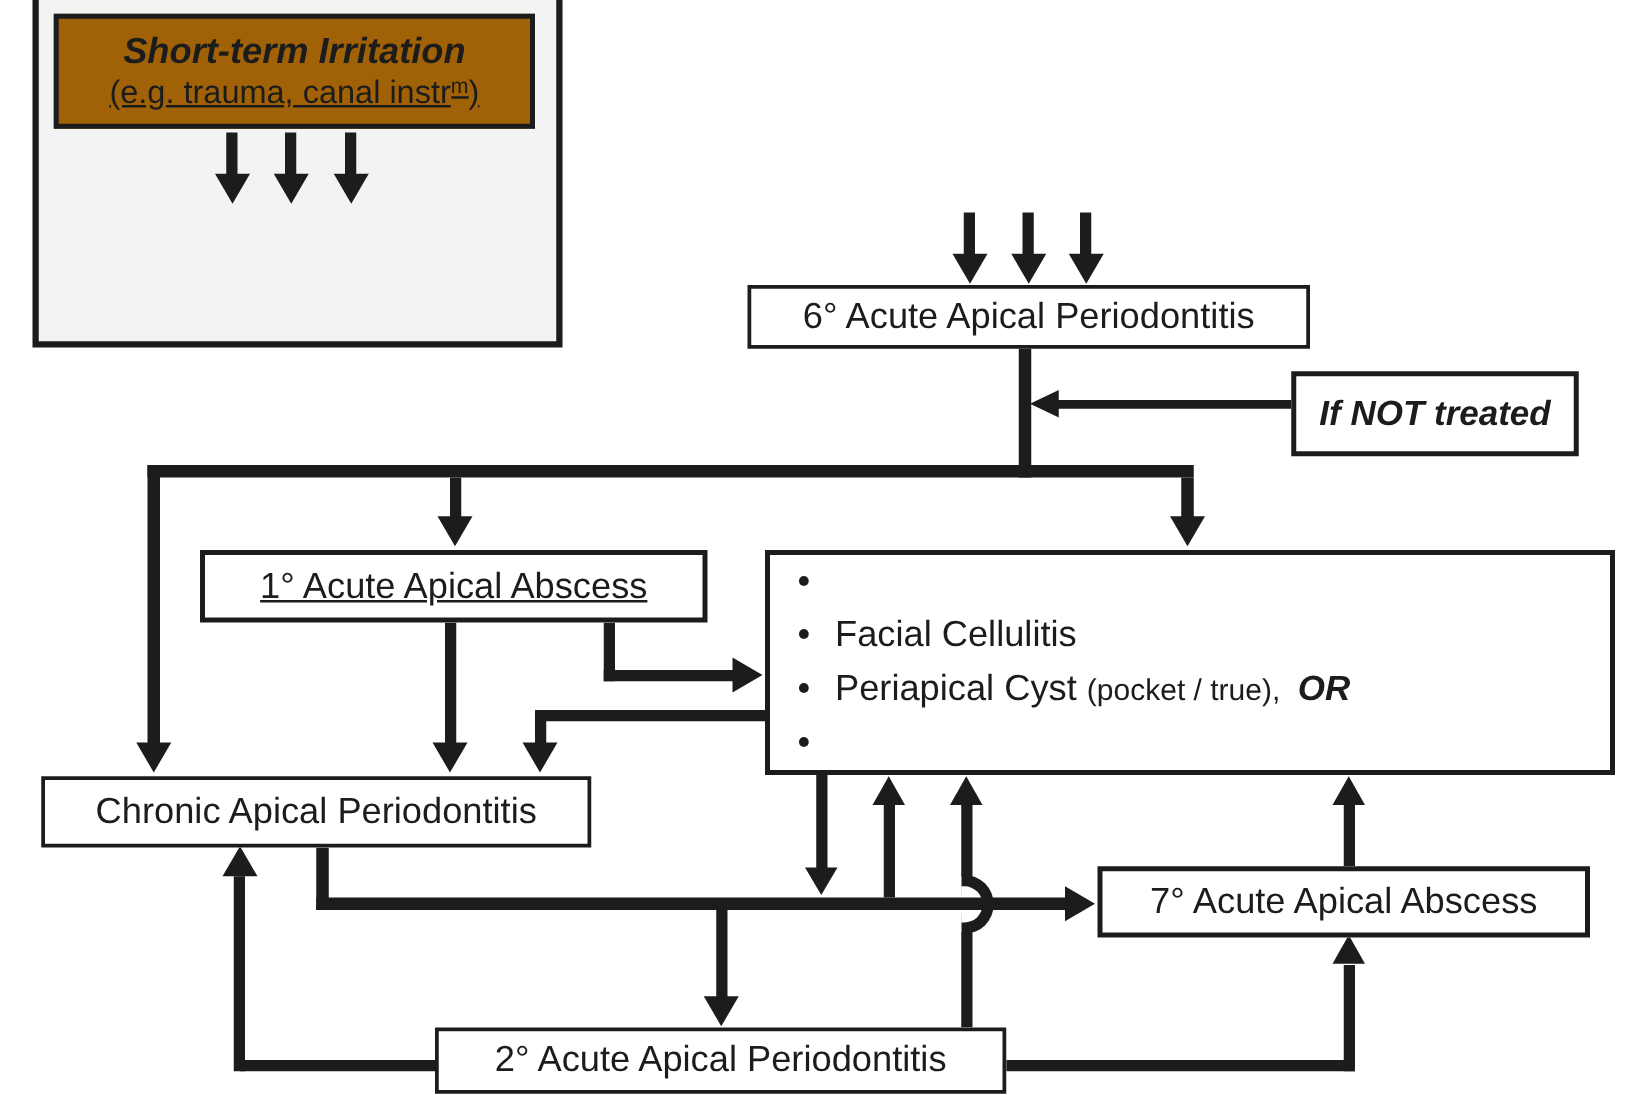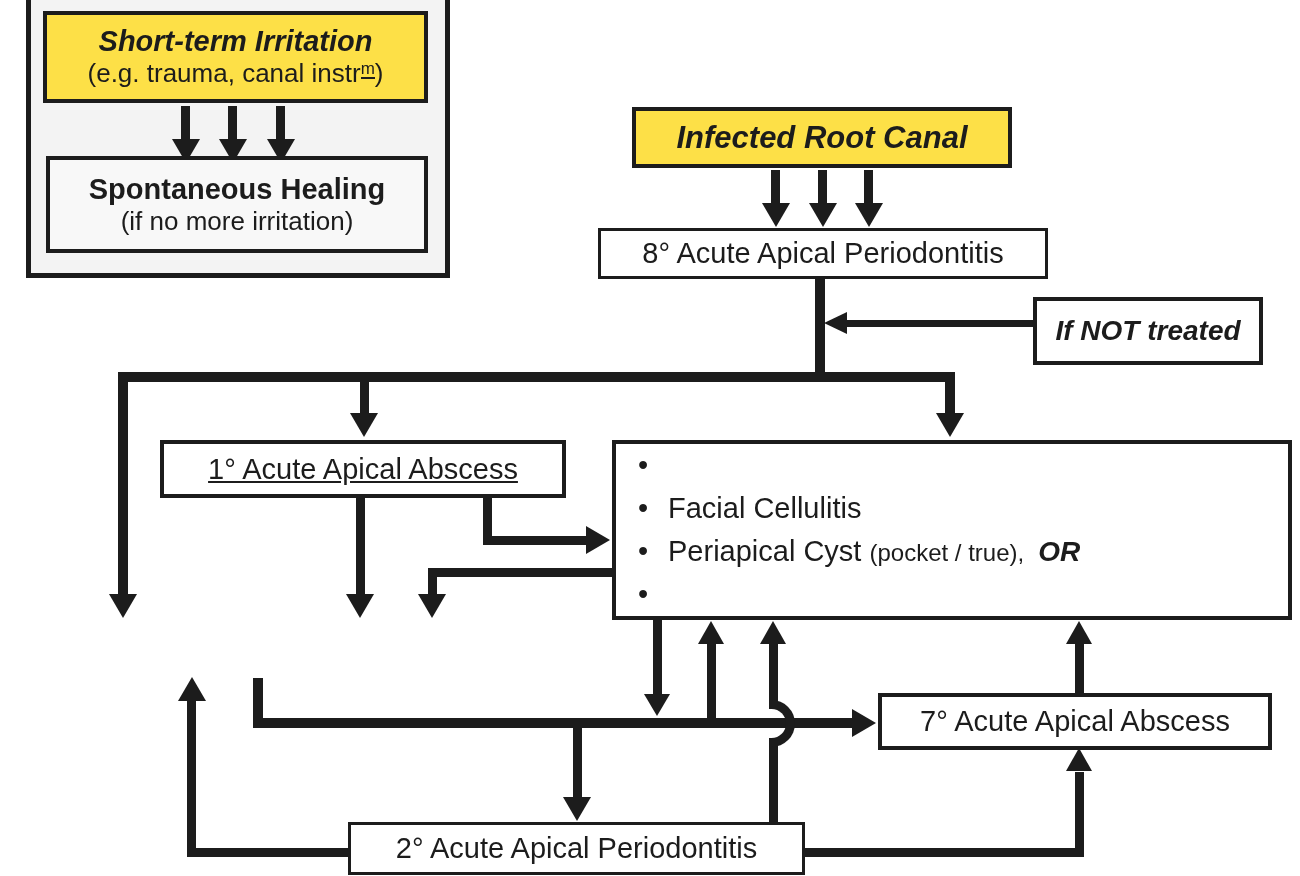--- a/index.html
+++ b/index.html
@@ -2,25 +2,25 @@
 <html><head>
 <meta charset="utf-8">
 <style>
   html,body{margin:0;padding:0;background:#fff;}
   .canvas{position:relative;width:1300px;height:876px;background:#fff;overflow:hidden;
           font-family:"Liberation Sans","DejaVu Sans",sans-serif;color:#1c1c1c;}
   .box{position:absolute;background:#fff;border:3px solid #1c1c1c;display:flex;
        flex-direction:column;align-items:center;justify-content:center;text-align:center;
        box-sizing:border-box;z-index:3;}
   .b4{border-width:4px;}
-  .gray{background:#fde047;}
+  .gray{background:#a16207;}
   .panel{position:absolute;background:#f3f3f3;border:5px solid #1c1c1c;box-sizing:border-box;z-index:0;}
   .lbl{font-size:29px;white-space:nowrap;}
   .hdr{font-size:31px;font-weight:bold;font-style:italic;white-space:nowrap;}
-  .cap{font-size:26px;white-space:nowrap;}
+  .cap{font-size:26px;white-space:nowrap;text-decoration:underline;}
   .tbold{font-size:29px;font-weight:bold;white-space:nowrap;}
   .hline,.vline{position:absolute;background:#1c1c1c;z-index:1;}
   .tri{position:absolute;width:0;height:0;border-style:solid;border-color:transparent;z-index:2;}
   .td{border-left-width:14px;border-right-width:14px;border-top:24px solid #1c1c1c;border-bottom:0;}
   .tu{border-left-width:13px;border-right-width:13px;border-bottom:23px solid #1c1c1c;border-top:0;}
   .tl{border-top-width:11px;border-bottom-width:11px;border-right:23px solid #1c1c1c;border-left:0;}
   .tr{border-top-width:14px;border-bottom-width:14px;border-left:24px solid #1c1c1c;border-right:0;}
   .hop{position:absolute;left:769px;top:700px;width:26px;height:47px;box-sizing:border-box;
        border:9px solid #1c1c1c;border-left:0;border-radius:0 26px 26px 0;z-index:2;background:transparent;}
   .blist{position:absolute;left:612px;top:440px;width:680px;height:180px;background:#fff;
@@ -54,44 +54,37 @@
   </div>
   <div>
     <div class="vline" style="left:228px;top:106px;width:9px;height:34px;"></div>
     <div class="tri td" style="left:219px;top:139px;"></div>
   </div>
   <div>
     <div class="vline" style="left:276px;top:106px;width:9px;height:34px;"></div>
     <div class="tri td" style="left:267px;top:139px;"></div>
   </div>
 
-  <div class="box b4" style="left:46px;top:156px;width:382px;height:97px;background:#f8f8f8;">
-    <span class="tbold">Spontaneous Healing</span>
-    <span class="cap">(if no more irritation)</span>
-  </div>
-
-  <div class="box b4 gray" style="left:632px;top:107px;width:380px;height:61px;">
-    <span class="hdr">Infected Root Canal</span>
-  </div>
+
 
   <div>
     <div class="vline" style="left:771px;top:170px;width:9px;height:34px;"></div>
     <div class="tri td" style="left:762px;top:203px;"></div>
   </div>
   <div>
     <div class="vline" style="left:818px;top:170px;width:9px;height:34px;"></div>
     <div class="tri td" style="left:809px;top:203px;"></div>
   </div>
   <div>
     <div class="vline" style="left:864px;top:170px;width:9px;height:34px;"></div>
     <div class="tri td" style="left:855px;top:203px;"></div>
   </div>
 
   <div class="box" style="left:598px;top:228px;width:450px;height:51px;">
-    <span class="lbl">8° Acute Apical Periodontitis</span>
+    <span class="lbl">6° Acute Apical Periodontitis</span>
   </div>
 
   <div class="vline" style="left:815px;top:278px;width:10px;height:104px;"></div>
 
   <div class="box b4" style="left:1033px;top:297px;width:230px;height:68px;">
     <span class="hdr" style="font-size:28px;">If NOT treated</span>
   </div>
   <div>
     <div class="hline" style="left:845px;top:320px;width:188px;height:7px;"></div>
     <div class="tri tl" style="left:824px;top:312px;"></div>
@@ -142,20 +135,23 @@
     <div class="hline" style="left:483px;top:536px;width:104px;height:9px;"></div>
     <div class="tri tr" style="left:586px;top:526px;"></div>
   </div>
 
   <div>
     <div class="hline" style="left:432px;top:568px;width:180px;height:9px;"></div>
     <div class="vline" style="left:428px;top:568px;width:9px;height:27px;"></div>
     <div class="tri td" style="left:418px;top:594px;"></div>
   </div>
 
+  <div class="box" style="left:33px;top:621px;width:440px;height:57px;">
+    <span class="lbl">Chronic Apical Periodontitis</span>
+  </div>
 
   <div>
     <div class="vline" style="left:253px;top:678px;width:10px;height:50px;"></div>
     <div class="hline" style="left:253px;top:718px;width:601px;height:10px;"></div>
     <div class="tri tr" style="left:852px;top:709px;"></div>
   </div>
 
   <div>
     <div class="vline" style="left:653px;top:620px;width:9px;height:76px;"></div>
     <div class="tri td" style="left:644px;top:694px;border-left-width:13px;border-right-width:13px;border-top-width:22px;"></div>

